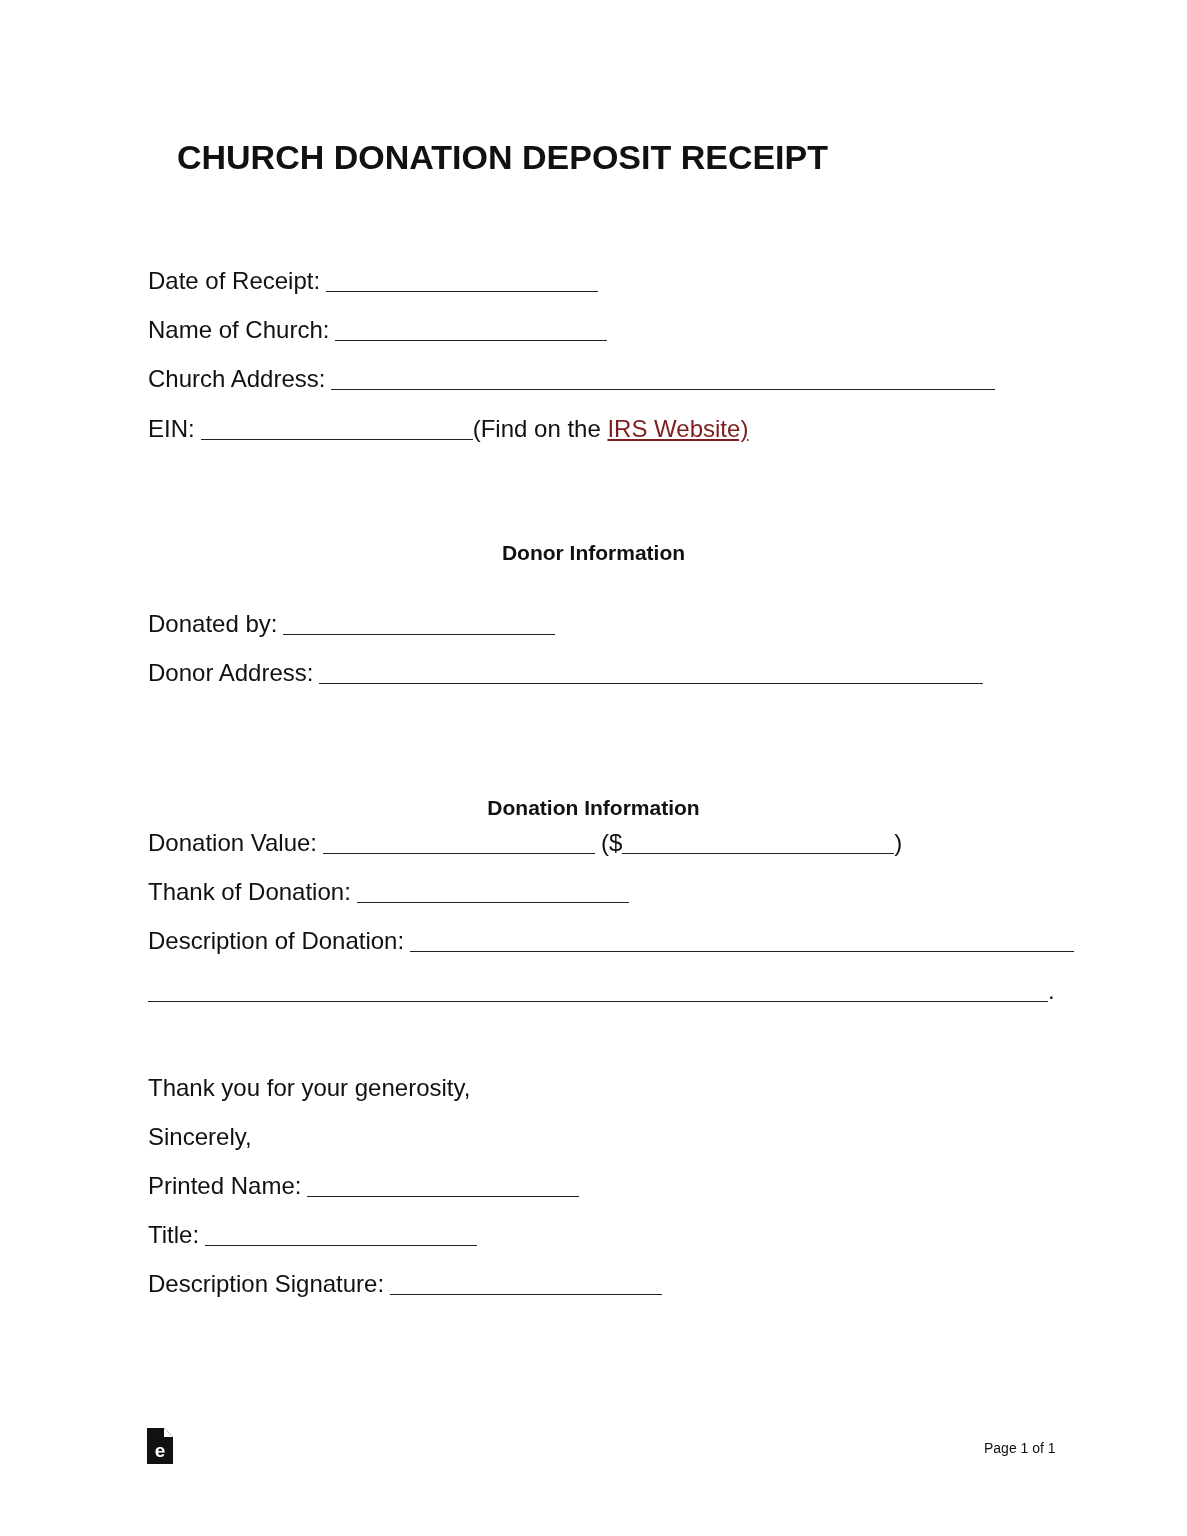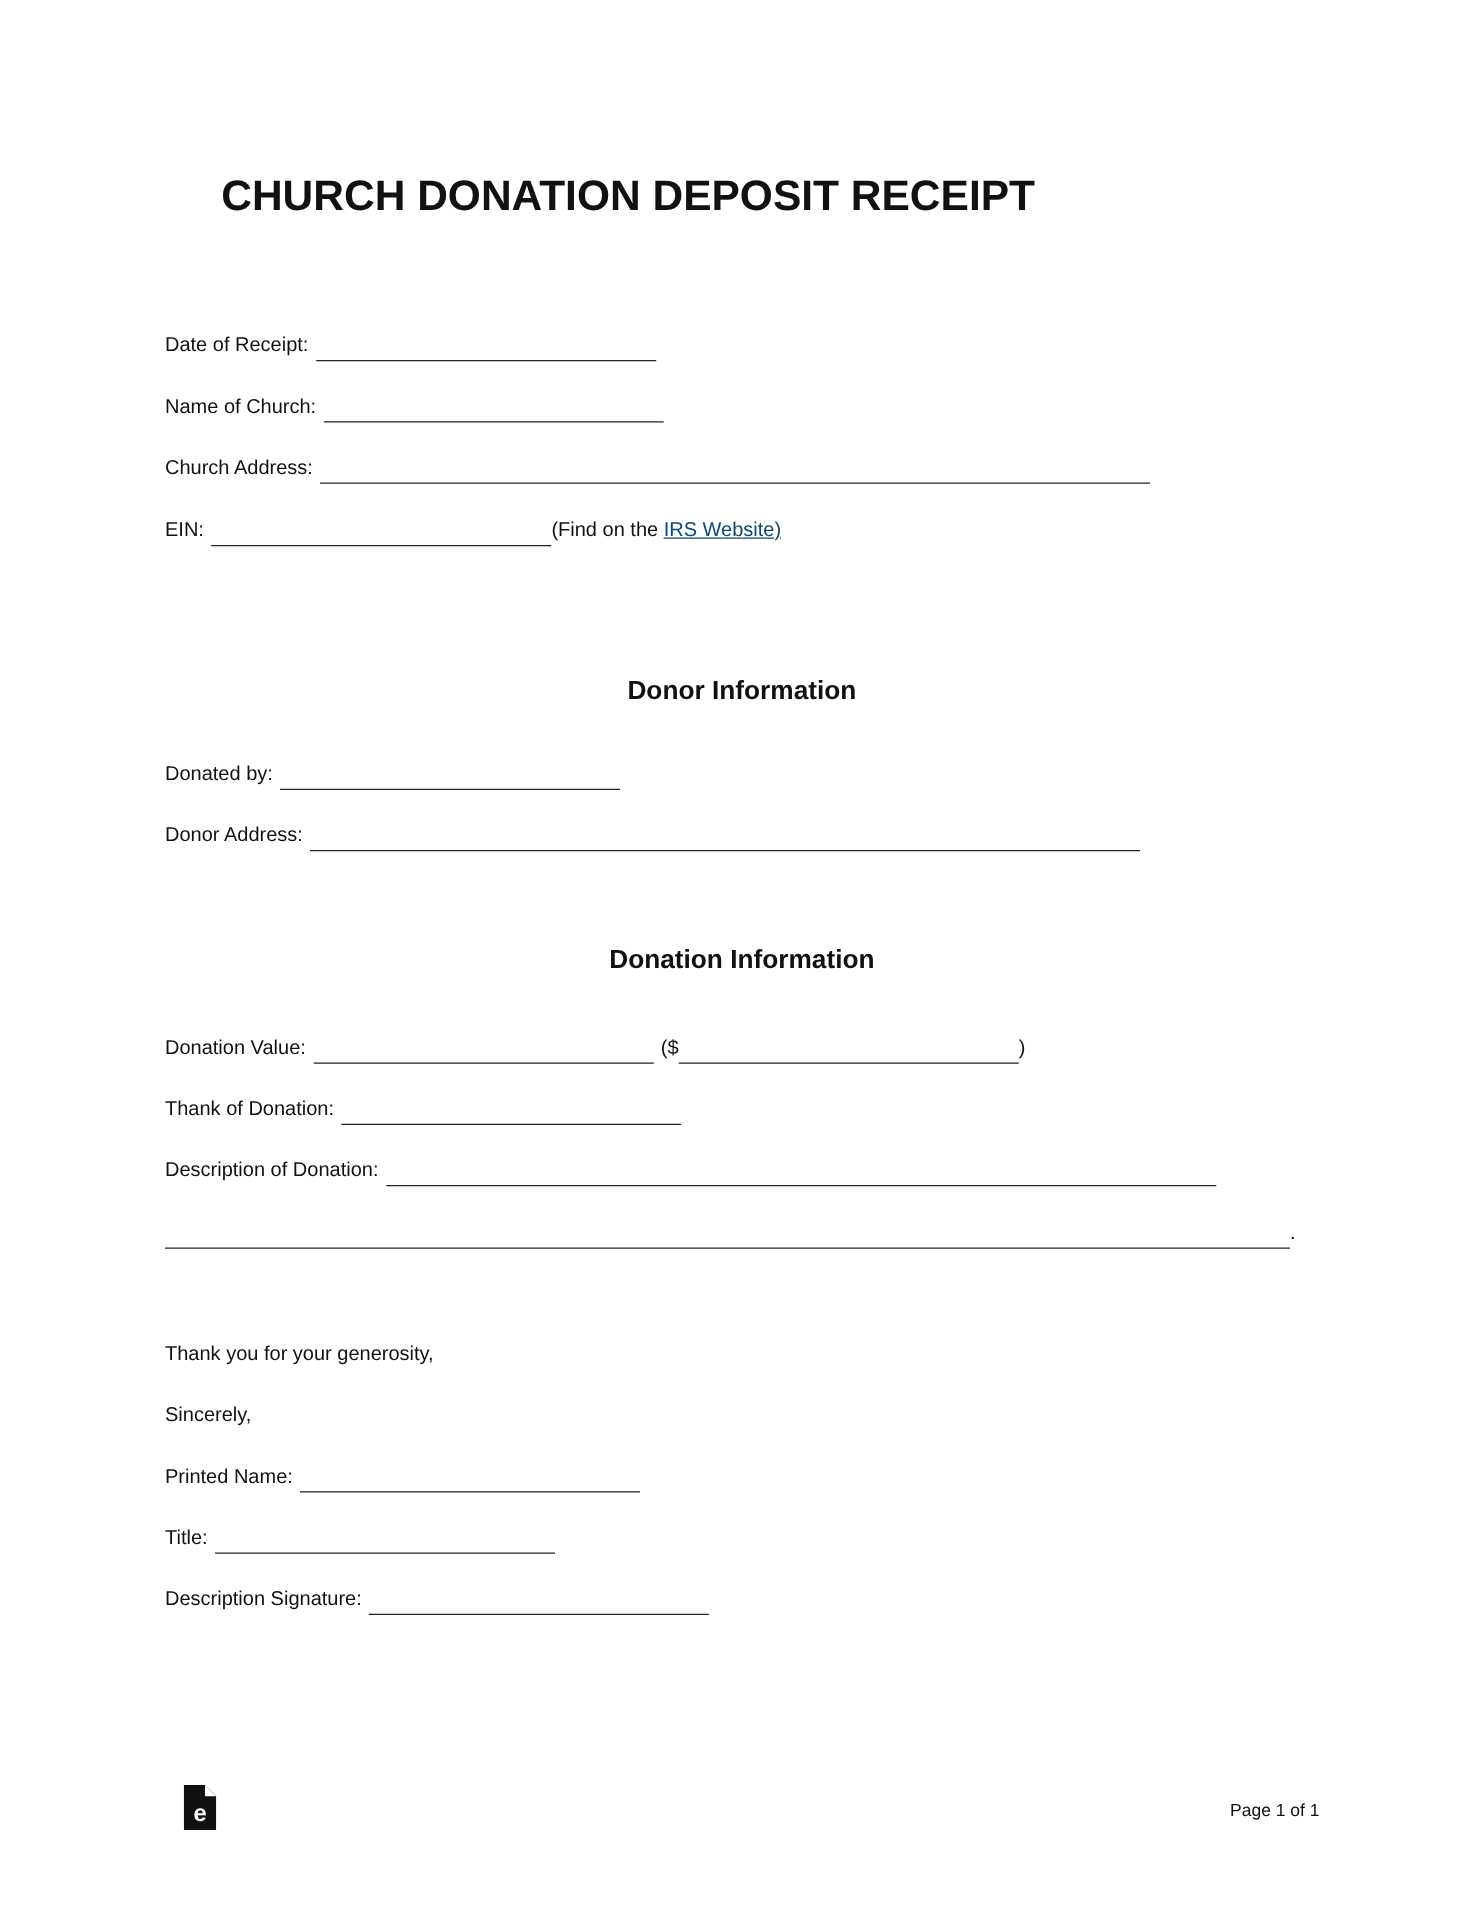--- a/index.html
+++ b/index.html
@@ -1,23 +1,23 @@
 <!DOCTYPE html>
 <html><head>
 <meta charset="utf-8">
 <style>
   html, body { margin:0; padding:0; background:#fff; }
   body { width:1187px; height:1536px; position:relative; overflow:hidden;
          font-family:"Liberation Sans", sans-serif; color:#111; }
   .title { position:absolute; left:0; width:1005px; top:138px; text-align:center;
            font-size:34px; font-weight:bold; }
   .h2 { position:absolute; left:0; width:1187px; text-align:center; font-size:21px; font-weight:bold; }
-  .row { position:absolute; left:132px; font-size:16px; white-space:nowrap; display:flex; align-items:flex-start; height:26px; }
+  .row { position:absolute; left:148px; font-size:24px; white-space:nowrap; display:flex; align-items:center; height:26px; }
   .line { display:inline-block; border-bottom:1.5px solid #222; height:20px; margin-left:6px; }
-  .link { color:#0c4a6e; text-decoration:underline; }
+  .link { color:#7f1d1d; text-decoration:underline; }
   .footer-page { position:absolute; left:984px; top:1440px; font-size:14px; }
   .logo { position:absolute; left:147px; top:1428px; width:26px; height:36px; }
 </style>
 </head>
 <body>
 
 <div class="title">CHURCH DONATION DEPOSIT RECEIPT</div>
 
 <div class="row" style="top:268px">
   <span>Date of Receipt:</span>
@@ -42,21 +42,21 @@
 
 <div class="row" style="top:611px">
   <span>Donated by:</span>
   <span class="line" style="width:272px"></span>
 </div>
 <div class="row" style="top:660px">
   <span>Donor Address:</span>
   <span class="line" style="width:664px"></span>
 </div>
 
-<div class="h2" style="top:756px">Donation Information</div>
+<div class="h2" style="top:796px">Donation Information</div>
 
 <div class="row" style="top:830px">
   <span>Donation Value:</span>
   <span class="line" style="width:272px;margin-right:6px"></span>
   <span>($</span>
   <span class="line" style="width:272px;margin-left:0"></span>
   <span>)</span>
 </div>
 <div class="row" style="top:879px">
   <span>Thank of Donation:</span>

